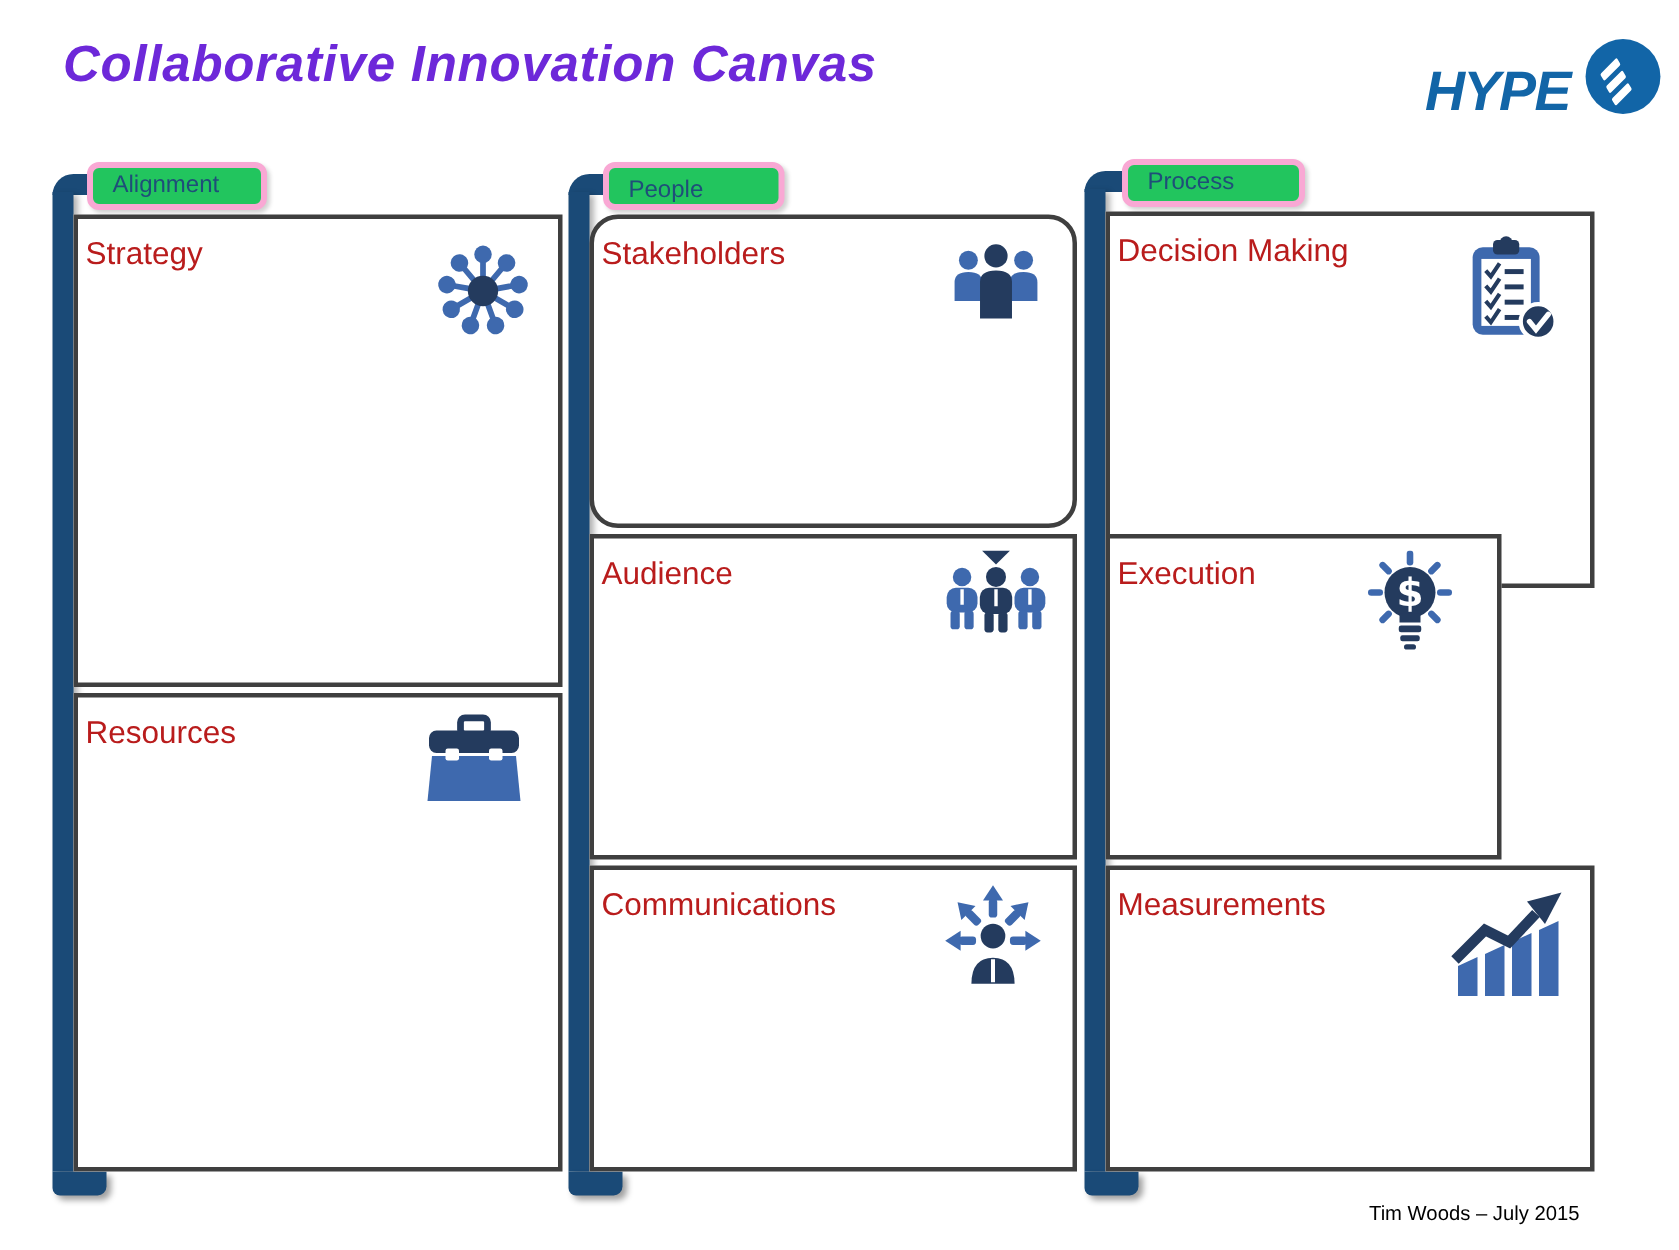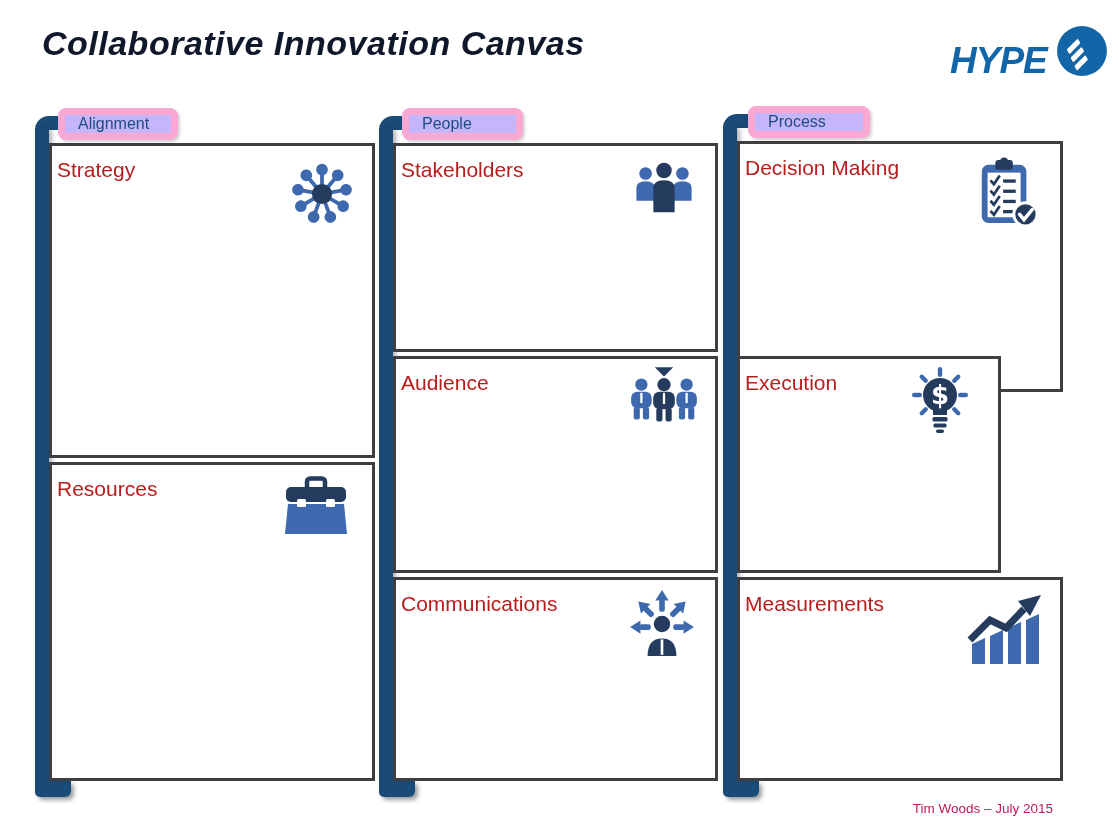--- a/index.html
+++ b/index.html
@@ -1,39 +1,39 @@
 <!DOCTYPE html>
 <html><head>
 <meta charset="utf-8">
 <style>
   html,body{margin:0;padding:0;background:#fff;}
   .canvas{position:relative;width:1119px;height:833px;background:#ffffff;overflow:hidden;
           font-family:"Liberation Sans",sans-serif;}
 
   .page-title{position:absolute;left:42px;top:24px;font-size:34px;font-weight:bold;font-style:italic;
-              color:#0f172a;letter-spacing:.5px;}
+              color:#6d28d9;letter-spacing:.5px;}
 
   .hype-logo{position:absolute;left:950px;top:24px;display:flex;align-items:center;gap:9px;}
   .hype-text{font-size:37px;font-weight:bold;font-style:italic;color:#1265A7;letter-spacing:-1px;margin-top:16px;}
 
   
   .br-arm{position:absolute;height:14px;background:#1A4A77;border-top-left-radius:16px;z-index:1;}
   .br-bar{position:absolute;width:14px;background:#1A4A77;z-index:1;box-shadow:3px 2px 4px rgba(0,0,0,.30);}
   .br-foot{position:absolute;height:16px;background:#1A4A77;border-radius:0 0 6px 5px;z-index:1;
            box-shadow:3px 3px 4px rgba(0,0,0,.38);}
 
-  .tab{position:absolute;height:32px;background:#c4b5fd;border:7px solid #f9a8d4;border-radius:8px;
+  .tab{position:absolute;height:32px;background:#22c55e;border:4px solid #f9a8d4;border-radius:8px;
        z-index:3;display:flex;align-items:center;padding-left:13px;box-sizing:border-box;
        font-size:16px;color:#1F4E79;box-shadow:2px 2px 3px rgba(0,0,0,.18);}
 
   .box{position:absolute;background:#fff;border:3px solid #3F3F3F;box-sizing:border-box;z-index:2;}
   .box-title{position:absolute;left:5px;top:12px;font-size:21px;color:#b91c1c;}
   .box-icon{position:absolute;}
 
-  .footer{position:absolute;right:66px;top:801px;font-size:13.5px;color:#be185d;}
+  .footer{position:absolute;right:66px;top:801px;font-size:13.5px;color:#000000;}
 </style>
 </head>
 <body>
 
 <div class="canvas">
 
   <div class="page-title">Collaborative Innovation Canvas</div>
 
   <div class="hype-logo">
     <span class="hype-text">HYPE</span>
@@ -128,21 +128,21 @@
       <svg width="72" height="62" viewBox="0 0 72 60">
         <rect x="27" y="2.5" width="18" height="11" rx="3" fill="none" stroke="#243B5E" stroke-width="4.5"></rect>
         <rect x="6" y="11" width="60" height="15" rx="5" fill="#243B5E"></rect>
         <path d="M8,28 L64,28 L67,58 L5,58 Z" fill="#3E69AE"></path>
         <rect x="17" y="23" width="9" height="8" rx="1.5" fill="#fff"></rect>
         <rect x="46" y="23" width="9" height="8" rx="1.5" fill="#fff"></rect>
       </svg>
     </span>
   </div>
 
-  <div class="box" style="left:393px;top:143px;width:325px;height:209px;">
+  <div class="box" style="left:393px;top:143px;width:325px;height:209px;border-radius:19px;">
     <div class="box-title">Stakeholders</div>
     <span class="box-icon" style="right:20px;top:14px;">
       <svg width="62" height="58" viewBox="0 0 64 58">
         <g fill="#3E69AE">
           <circle cx="13" cy="13" r="6.5"></circle>
           <path d="M3.5,41 v-13 q0,-7 9.5,-7 q9.5,0 9.5,7 v13 z"></path>
           <circle cx="51" cy="13" r="6.5"></circle>
           <path d="M41.5,41 v-13 q0,-7 9.5,-7 q9.5,0 9.5,7 v13 z"></path>
         </g>
         <g fill="#243B5E">

